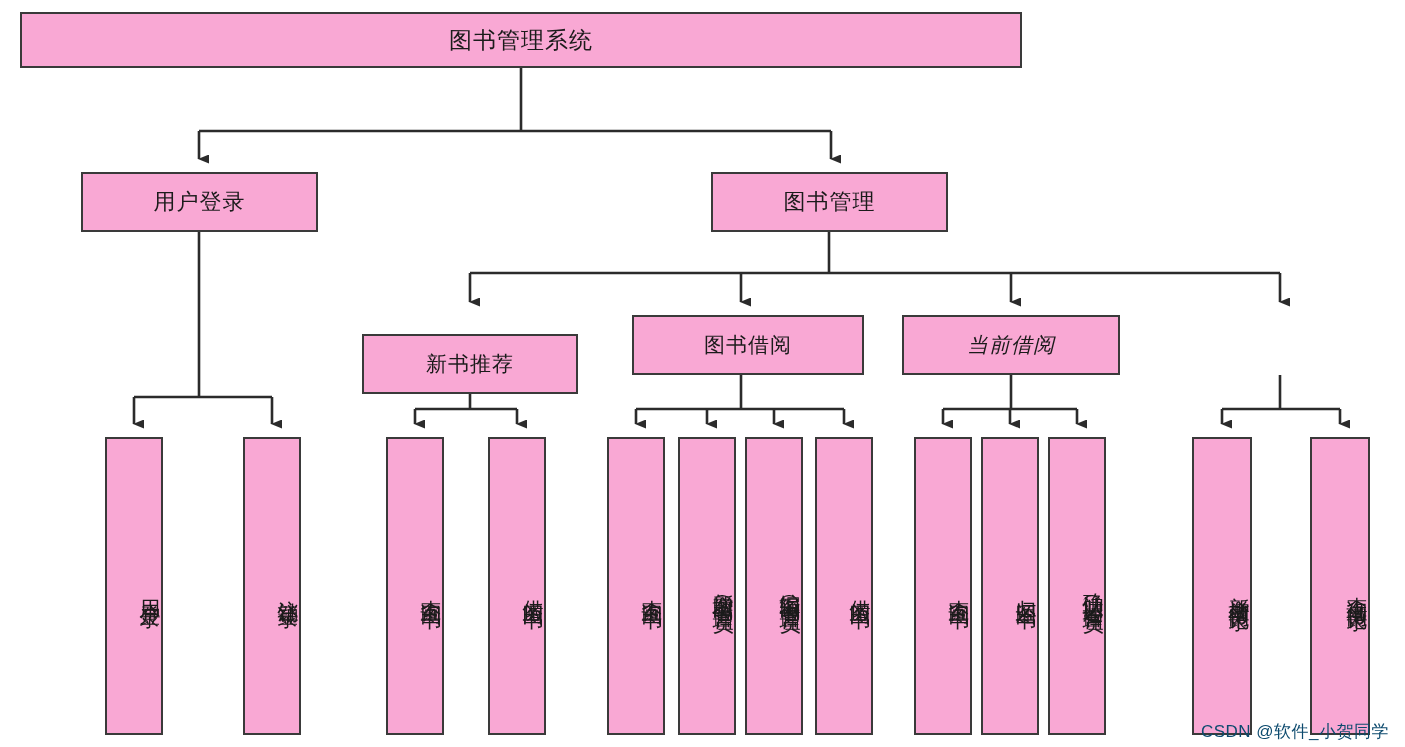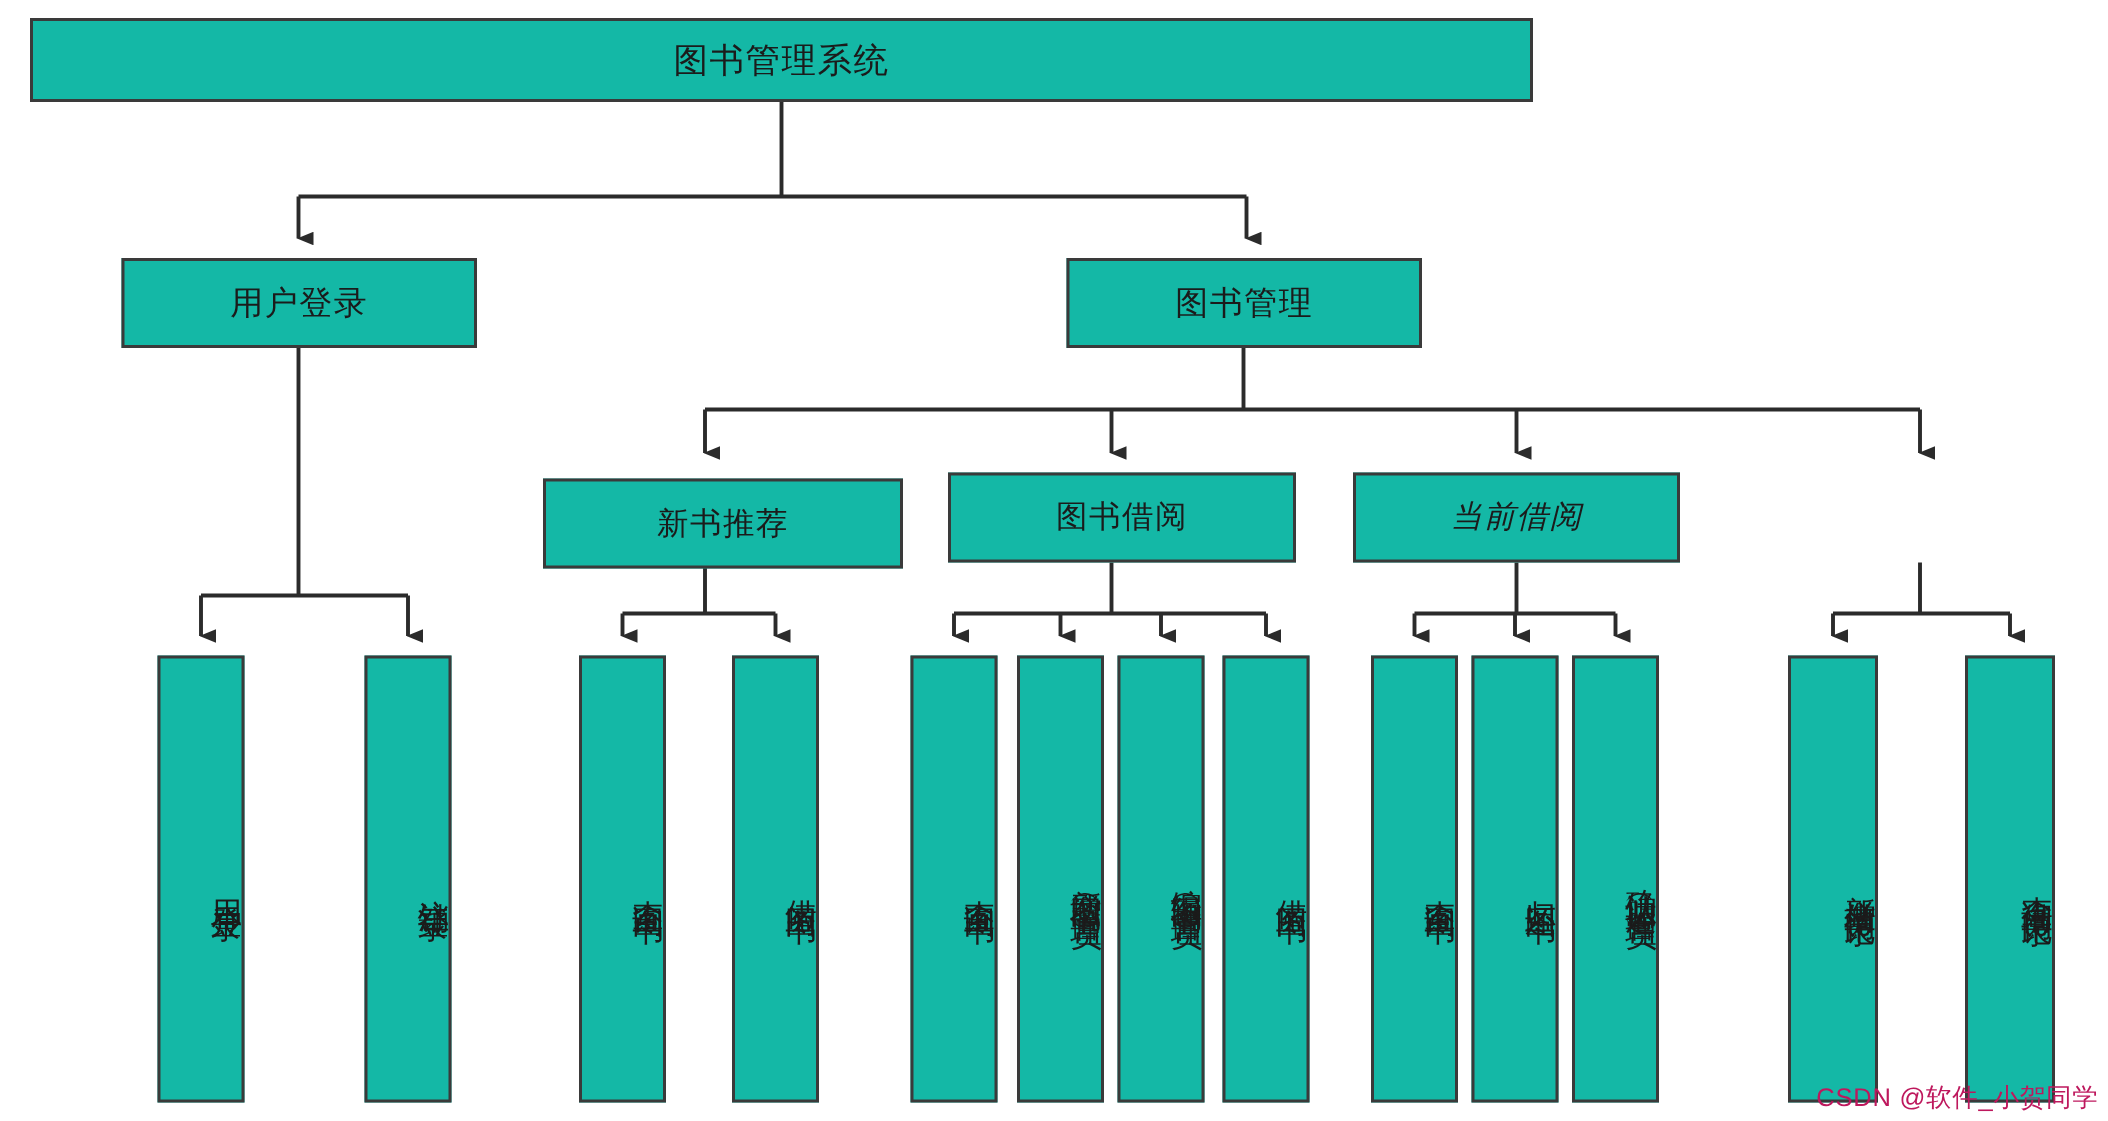--- a/index.html
+++ b/index.html
@@ -23,21 +23,21 @@
     left: 0;
     top: 0;
     width: 1405px;
     height: 747px;
     pointer-events: none;
   }
   .node {
     position: absolute;
     box-sizing: border-box;
     border: 2.5px solid #3a3a3a;
-    background: #14b8a6;
+    background: #f9a8d4;
     display: flex;
     align-items: center;
     justify-content: center;
     color: #1b1b1b;
     font-size: 22px;
     line-height: 1.25;
     letter-spacing: 1px;
     white-space: nowrap;
     z-index: 2;
   }
@@ -56,24 +56,24 @@
     justify-content: center;
     line-height: 1.05;
   }
   .node.leaf .leaf-text {
     writing-mode: vertical-rl;
     text-orientation: upright;
     display: block;
   }
   .watermark {
     position: absolute;
-    right: 6px;
+    right: 16px;
     bottom: 4px;
     font-size: 17px;
-    color: #be185d;
+    color: #0c4a6e;
     letter-spacing: 0.5px;
     z-index: 5;
     white-space: nowrap;
     margin-top: 20px;
   }
 </style>
 </head>
 <body>
 
 <div id="canvas">
@@ -132,21 +132,21 @@
     <span>图书管理系统</span>
   </div>
 
   <div class="node level2" style="left:81px;top:172px;width:237px;height:60px;">
     <span>用户登录</span>
   </div>
   <div class="node level2" style="left:711px;top:172px;width:237px;height:60px;text-align:center;">
     <span>图书管理</span>
   </div>
 
-  <div class="node level3" style="left:362px;top:319px;width:240px;height:60px;font-family:Liberation Serif, serif;">
+  <div class="node level3" style="left:362px;top:334px;width:216px;height:60px;">
     <span>新书推荐</span>
   </div>
   <div class="node level3" style="left:632px;top:315px;width:232px;height:60px;">
     <span>图书借阅</span>
   </div>
   <div class="node level3" style="left:902px;top:315px;width:218px;height:60px;font-style:italic;">
     <span>当前借阅</span>
   </div>
 
   <div class="node leaf" style="left:105px;top:437px;width:58px;height:298px;">

